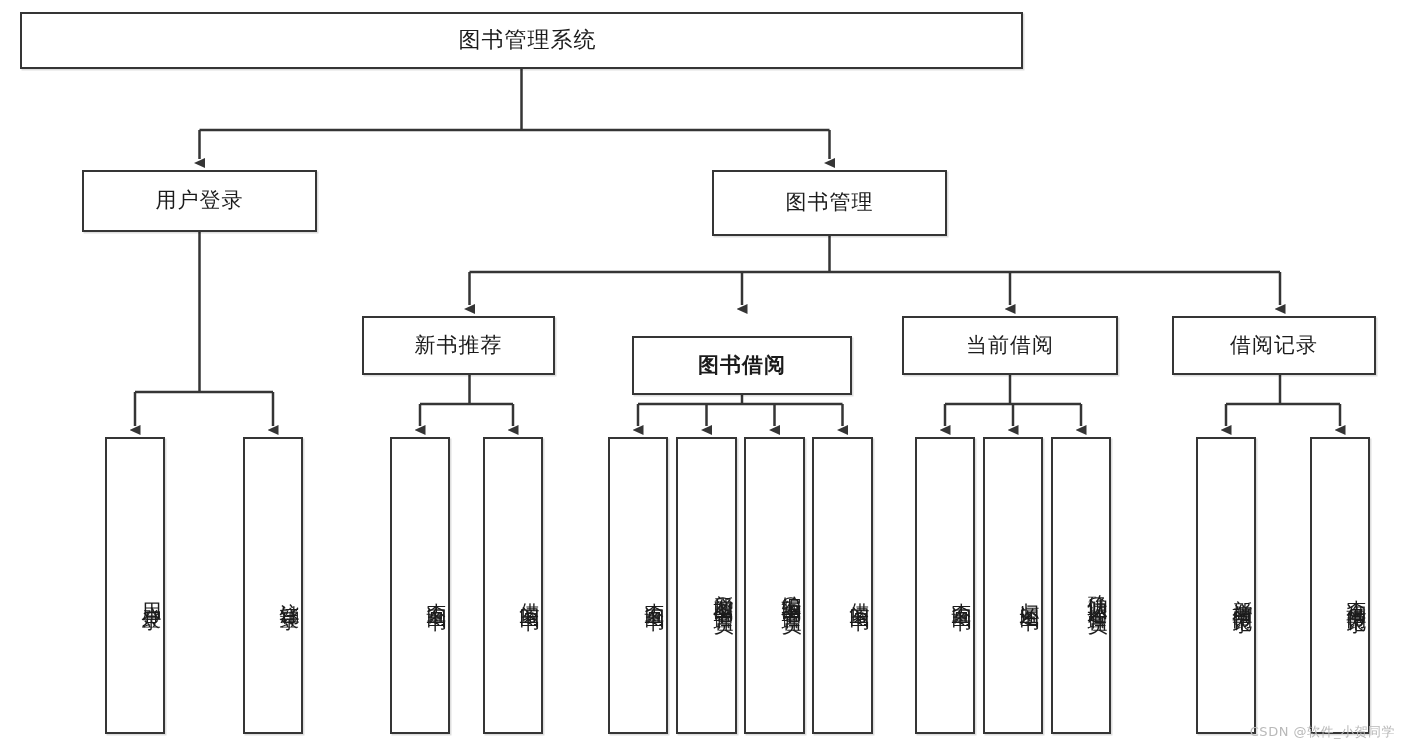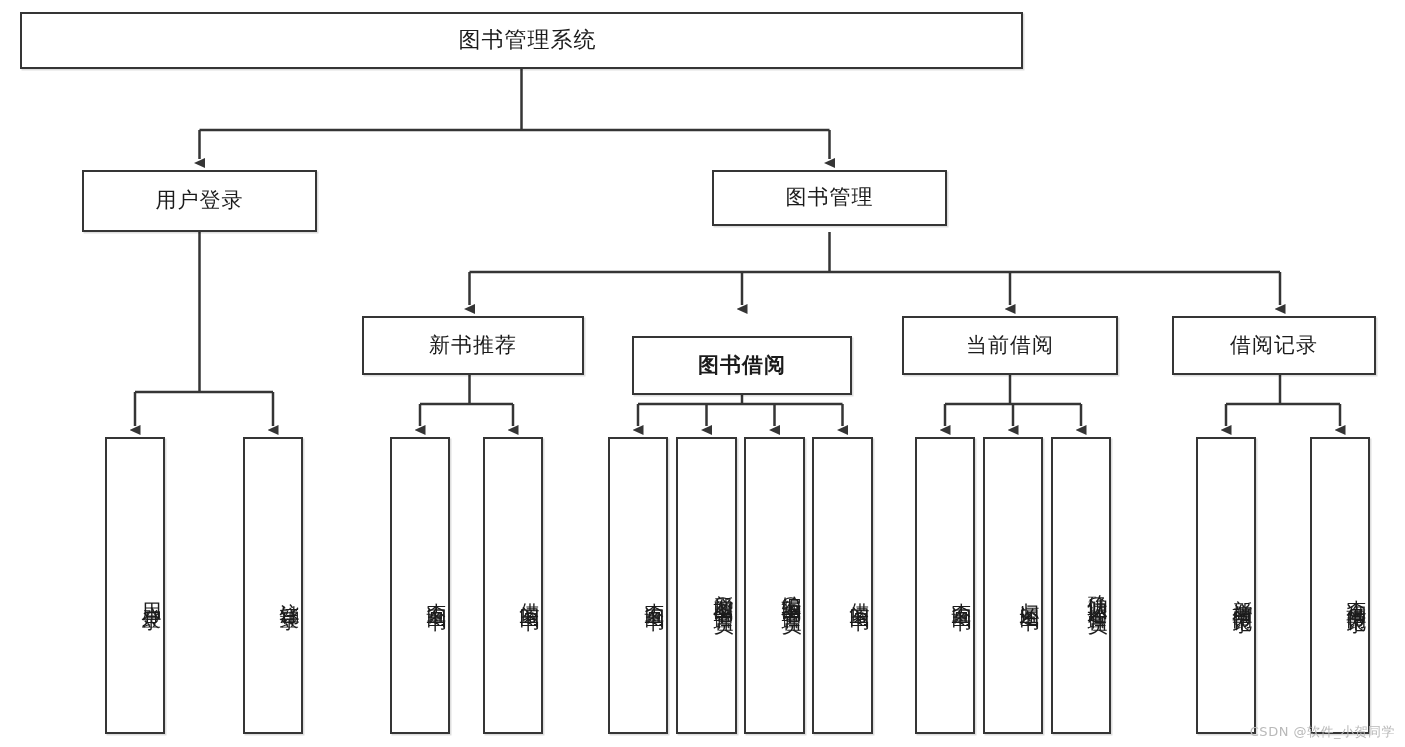--- a/index.html
+++ b/index.html
@@ -119,24 +119,24 @@
       </g>
   </svg>
 
   <div id="nodes-layer">
       <div class="node horizontal root" style="left: 20px; top: 12px; width: 1003px; height: 57px; padding-left: 12px;">
         <span class="node-label">图书管理系统</span>
       </div>
       <div class="node horizontal" style="left: 82px; top: 170px; width: 235px; height: 62px;">
         <span class="node-label">用户登录</span>
       </div>
-      <div class="node horizontal" style="left: 712px; top: 170px; width: 235px; height: 56px;">
+      <div class="node horizontal" style="left: 712px; top: 170px; width: 235px; height: 66px;">
         <span class="node-label">图书管理</span>
       </div>
-      <div class="node horizontal" style="left: 362px; top: 316px; width: 222px; height: 59px;">
+      <div class="node horizontal" style="left: 362px; top: 316px; width: 193px; height: 59px;">
         <span class="node-label">新书推荐</span>
       </div>
       <div class="node horizontal" style="left: 632px; top: 336px; width: 220px; height: 59px; font-weight: bold;">
         <span class="node-label">图书借阅</span>
       </div>
       <div class="node horizontal" style="left: 902px; top: 316px; width: 216px; height: 59px;">
         <span class="node-label">当前借阅</span>
       </div>
       <div class="node horizontal" style="left: 1172px; top: 316px; width: 204px; height: 59px;">
         <span class="node-label">借阅记录</span>

